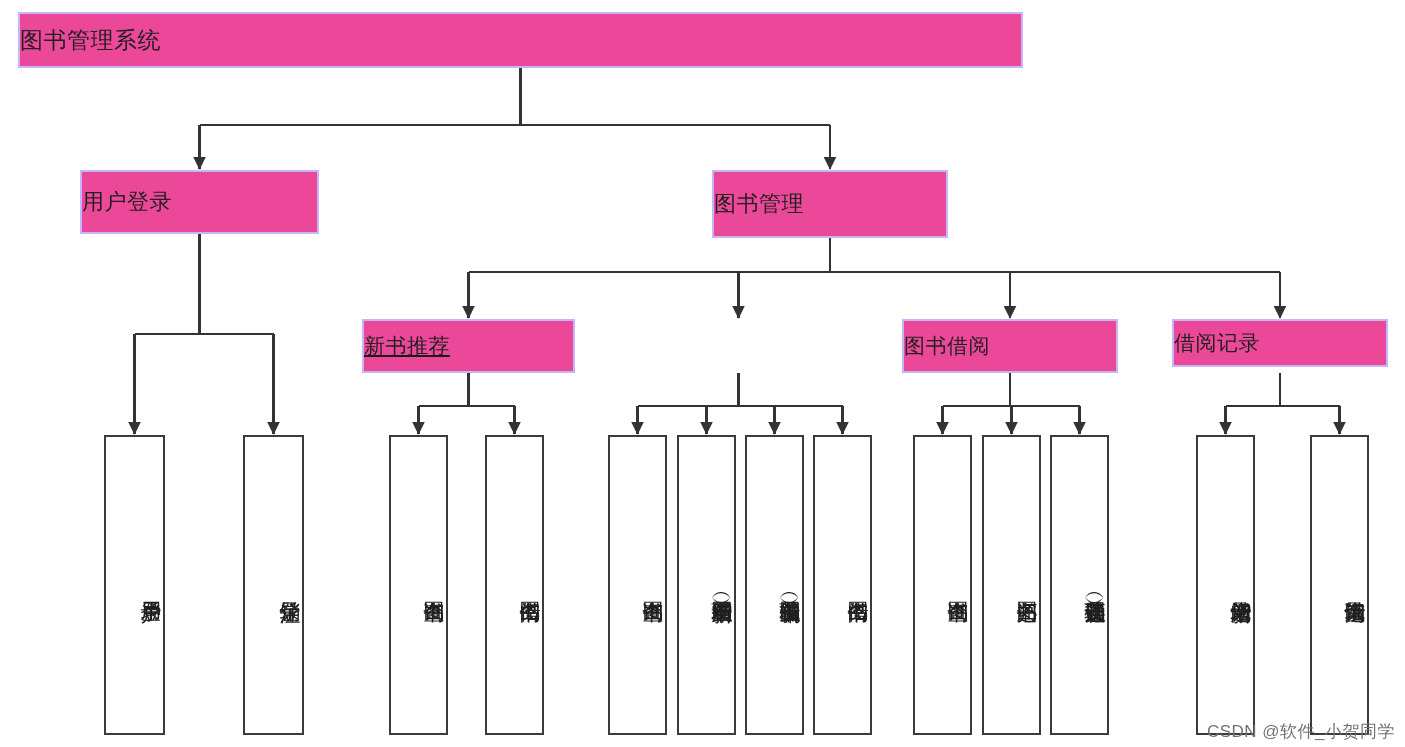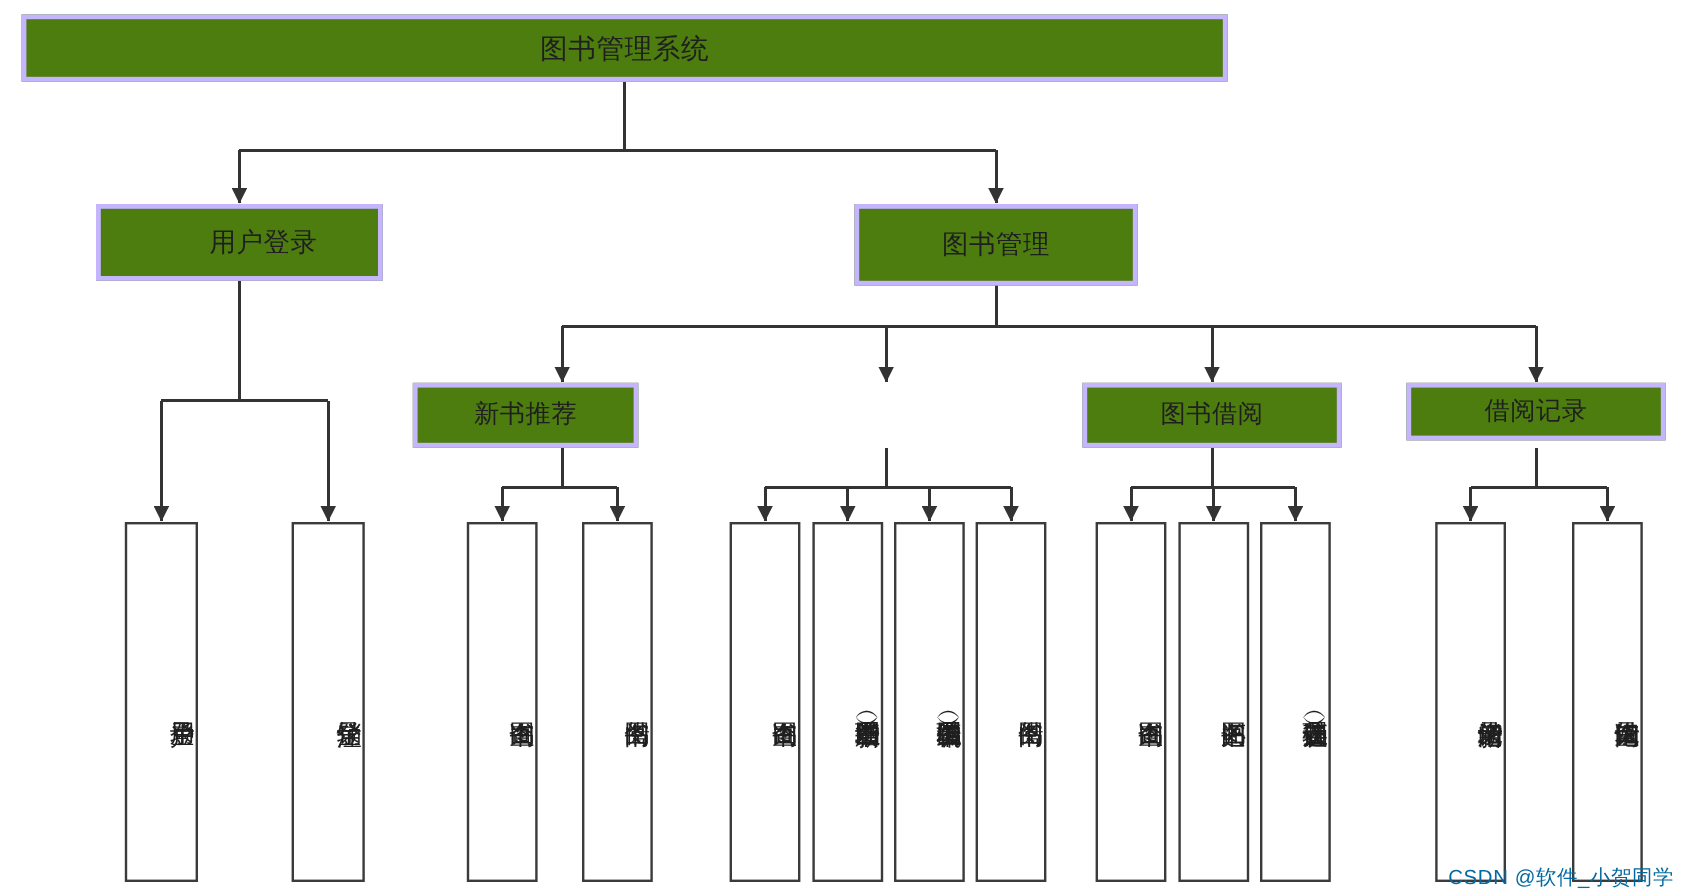--- a/index.html
+++ b/index.html
@@ -7,25 +7,25 @@
     width:1405px;height:747px;overflow:hidden;
     font-family:"Liberation Sans","DejaVu Sans",sans-serif;
     color:#1a1a1a;
   }
   #stage{position:relative;width:1405px;height:747px;background:#fff;}
   #diagram{position:absolute;left:0;top:0;width:1405px;height:747px;}
 
   .node-box{
     position:absolute;
     box-sizing:border-box;
-    border:4px solid #c4b5fd;
-    background:#4d7c0f;
+    border:2px solid #c4b5fd;
+    background:#ec4899;
     display:flex;
     align-items:center;
-    justify-content:center;
+    justify-content:flex-start;
   }
   .node-box .label{
     font-size:22px;
     line-height:1.15;
     color:#1f1f1f;
     white-space:nowrap;
     letter-spacing:0.5px;
   }
   .node-box.root .label{font-size:23px;}
   .node-box.lvl1 .label{font-size:22px;}
@@ -51,21 +51,21 @@
     height:calc(100% - 12px);
     display:block;
     white-space:nowrap;
   }
 
   .watermark{
     position:absolute;
     right:10px;
     bottom:4px;
     font-size:17px;
-    color:#0369a1;
+    color:#737373;
     white-space:nowrap;
     letter-spacing:0.5px;
   }
 </style>
 </head>
 <body>
 
 <div id="stage">
 
   <svg id="diagram" viewBox="0 0 1405 747" xmlns="http://www.w3.org/2000/svg">
@@ -106,28 +106,28 @@
       <path d="M 1280 373 L 1280 406" stroke="#333333" stroke-width="2.5" fill="none" shape-rendering="crispEdges"></path>
       <path d="M 1225.5 406 L 1339.5 406" stroke="#333333" stroke-width="2.5" fill="none" shape-rendering="crispEdges"></path>
       <path d="M 1225.5 406 L 1225.5 434" stroke="#333333" stroke-width="2.5" fill="none" shape-rendering="crispEdges" marker-end="url(#arrow)"></path>
       <path d="M 1339.5 406 L 1339.5 434" stroke="#333333" stroke-width="2.5" fill="none" shape-rendering="crispEdges" marker-end="url(#arrow)"></path>
     </svg>
 
   <div class="node-box root" id="box-root" style="left: 18px; top: 12px; width: 1005px; height: 56px;">
     <span class="label">图书管理系统</span>
   </div>
 
-  <div class="node-box lvl1" id="box-user-login" style="left: 80px; top: 170px; width: 239px; height: 64px; padding-left: 40px;">
+  <div class="node-box lvl1" id="box-user-login" style="left: 80px; top: 170px; width: 239px; height: 64px;">
     <span class="label">用户登录</span>
   </div>
   <div class="node-box lvl1" id="box-book-manage" style="left: 712px; top: 170px; width: 236px; height: 68px;">
     <span class="label">图书管理</span>
   </div>
 
-  <div class="node-box lvl2" id="box-new-book-recommend" style="left: 344px; top: 319px; width: 188px; height: 54px;">
+  <div class="node-box lvl2" id="box-new-book-recommend" style="left: 362px; top: 319px; width: 213px; height: 54px; text-decoration: underline;">
     <span class="label">新书推荐</span>
   </div>
   <div class="node-box lvl2" id="box-current-borrow" style="left: 902px; top: 319px; width: 216px; height: 54px;">
     <span class="label">图书借阅</span>
   </div>
   <div class="node-box lvl2" id="box-borrow-record" style="left: 1172px; top: 319px; width: 216px; height: 48px;">
     <span class="label">借阅记录</span>
   </div>
 
   <div id="leaf-layer">

